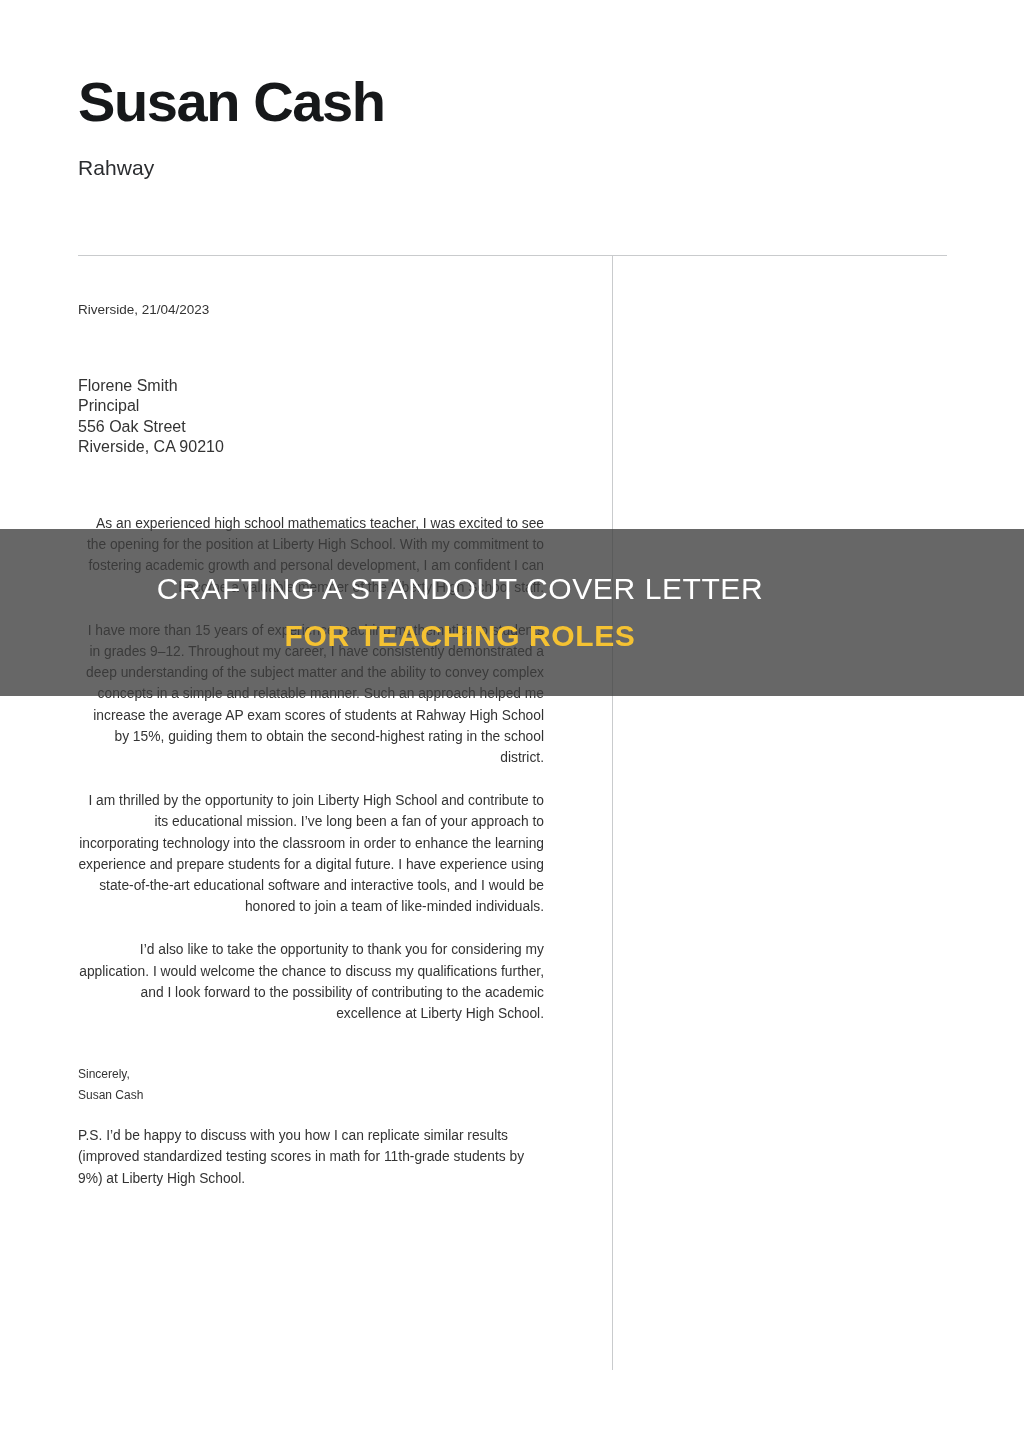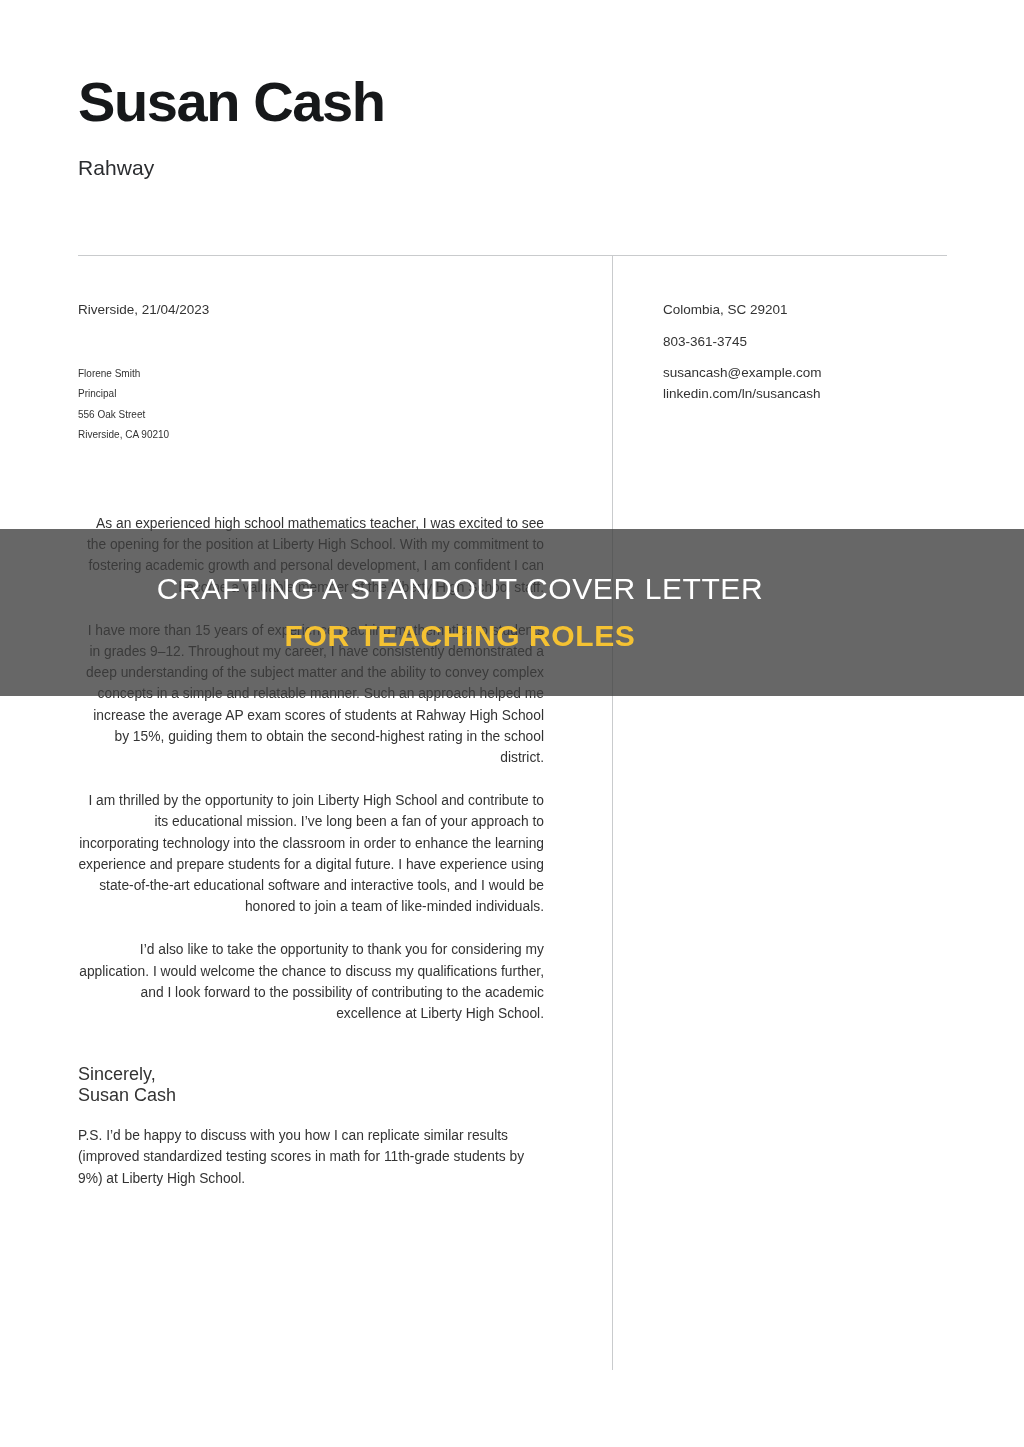--- a/index.html
+++ b/index.html
@@ -74,29 +74,29 @@
     width: 472px;
   }
   .right-col {
     position: absolute;
     left: 663px;
     top: 300px;
     width: 300px;
   }
 
   .meta-line {
-    font-size: 10px;
+    font-size: 16px;
     line-height: 20.5px;
     color: #333333;
   }
   .date-line {
     font-size: 13.5px;
     line-height: 20.5px;
     color: #333333;
-    margin-bottom: 43px;
+    margin-bottom: 55px;
   }
   .addr-block .meta-line { margin: 0; }
 
   .contact-item {
     font-size: 13.5px;
     line-height: 20.5px;
     color: #333333;
     margin-bottom: 11px;
   }
   .contact-group .contact-sub {
@@ -120,21 +120,21 @@
     margin: 0 0 49px 0;
   }
   .para {
     font-size: 13.8px;
     line-height: 21.2px;
     color: #333333;
     margin: 0 0 22px 0;
     text-align: right;
   }
   .closing {
-    font-size: 18px;
+    font-size: 12px;
     line-height: 21px;
     color: #333333;
     margin: 40px 0 0 0;
   }
   .closing div { margin: 0; }
   .ps {
     font-size: 13.8px;
     line-height: 21.2px;
     color: #333333;
     margin: 19px 0 0 0;
@@ -196,28 +196,20 @@
   <div class="left-col">
     <div class="date-line">Riverside, 21/04/2023</div>
     <div class="addr-block">
       <div class="meta-line">Florene Smith</div>
       <div class="meta-line">Principal</div>
       <div class="meta-line">556 Oak Street</div>
       <div class="meta-line">Riverside, CA 90210</div>
     </div>
   </div>
 
-  <div class="right-col">
-    <div class="contact-item">Colombia, SC 29201</div>
-    <div class="contact-item">803-361-3745</div>
-    <div class="contact-group">
-      <div class="contact-sub">susancash@example.com</div>
-      <div class="contact-sub">linkedin.com/ln/susancash</div>
-    </div>
-  </div>
 
   <div class="letter">
 
     <p class="para">As an experienced high school mathematics teacher, I was excited to see the opening for the position at Liberty High School. With my commitment to fostering academic growth and personal development, I am confident I can become a valuable member of the Liberty High School staff.</p>
     <p class="para">I have more than 15 years of experience teaching mathematics to students in grades 9–12. Throughout my career, I have consistently demonstrated a deep understanding of the subject matter and the ability to convey complex concepts in a simple and relatable manner. Such an approach helped me increase the average AP exam scores of students at Rahway High School by 15%, guiding them to obtain the second-highest rating in the school district.</p>
     <p class="para">I am thrilled by the opportunity to join Liberty High School and contribute to its educational mission. I’ve long been a fan of your approach to incorporating technology into the classroom in order to enhance the learning experience and prepare students for a digital future. I have experience using state-of-the-art educational software and interactive tools, and I would be honored to join a team of like-minded individuals.</p>
     <p class="para">I’d also like to take the opportunity to thank you for considering my application. I would welcome the chance to discuss my qualifications further, and I look forward to the possibility of contributing to the academic excellence at Liberty High School.</p>
 
     <div class="closing">
       <div>Sincerely,</div>

